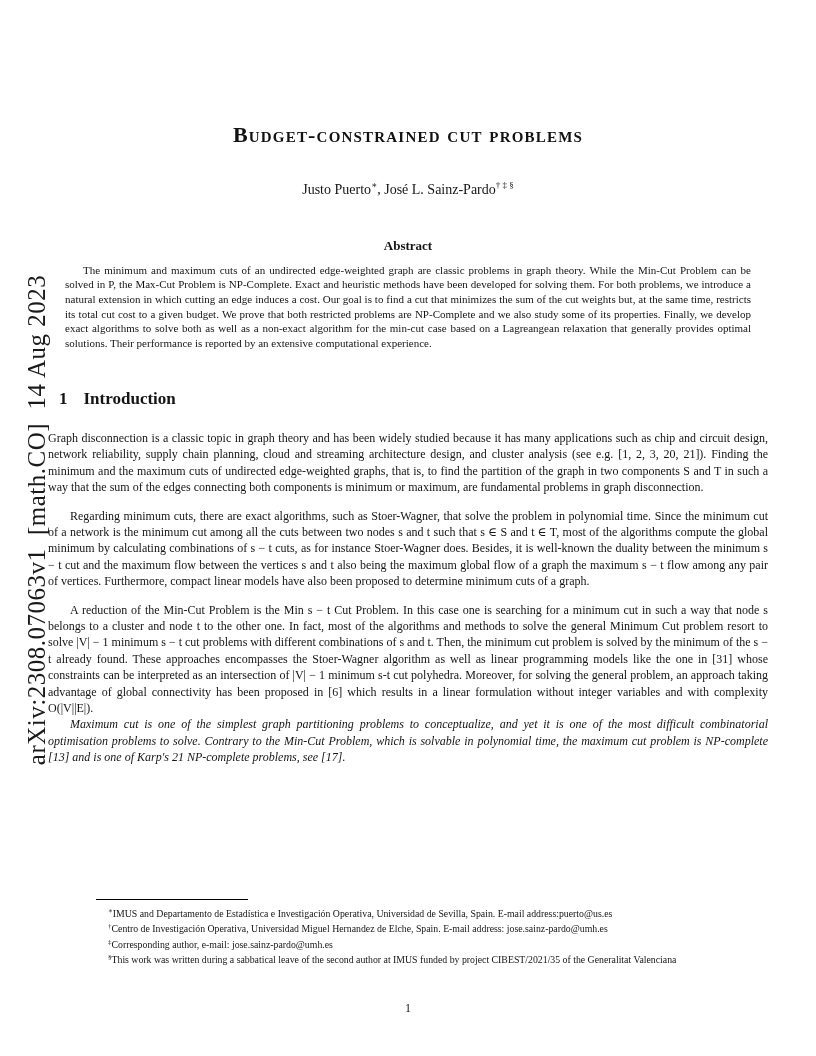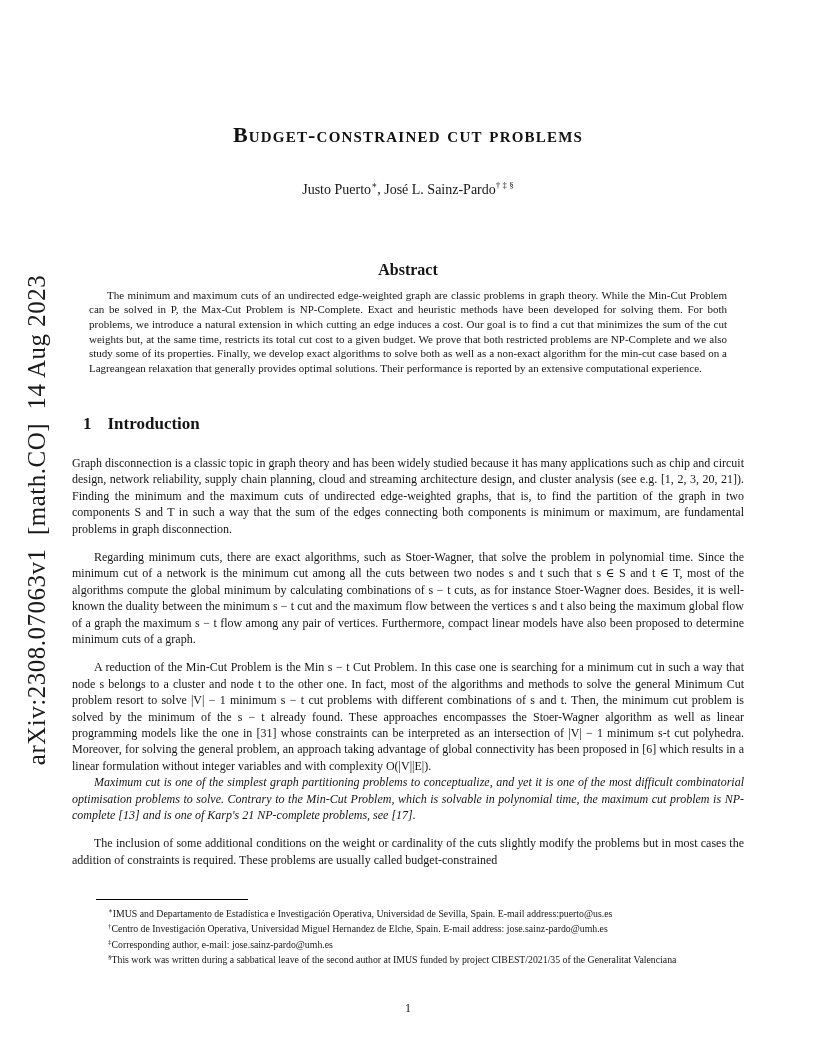--- a/index.html
+++ b/index.html
@@ -6,21 +6,21 @@
   html, body { background: #ffffff; }
   body {
     width: 816px; height: 1056px;
     position: relative;
     overflow: hidden;
     font-family: "Liberation Serif", "DejaVu Serif", serif;
     color: #141414;
   }
   .page {
     position: absolute; inset: 0;
-    padding: 0 72px;
+    padding: 0 48px;
   }
   
   .arxiv-stamp {
     position: absolute;
     left: 37px; top: 520px;
     transform: translate(-50%, -50%) rotate(-90deg);
     transform-origin: center center;
     white-space: pre;
     font-size: 25px;
     letter-spacing: 0.5px;
@@ -34,24 +34,24 @@
     letter-spacing: 1.2px;
     color: #111;
   }
   .authors {
     margin-top: 32px;
     text-align: center;
     font-size: 14px;
   }
   .authors sup { font-size: 9px; }
   .abstract-heading {
-    margin-top: 63px;
+    margin-top: 40px;
     text-align: center;
     font-weight: bold;
-    font-size: 16px;
+    font-size: 13px;
   }
   .abstract-text {
     margin: 9px 17px 0 17px;
     font-size: 11px;
     line-height: 14.7px;
     text-align: justify;
     text-indent: 18px;
   }
   .section-heading {
     margin-top: 38px;
@@ -105,21 +105,20 @@
   <div class="abstract-heading">Abstract</div>
 
   <p class="abstract-text">The minimum and maximum cuts of an undirected edge-weighted graph are classic problems in graph theory. While the Min-Cut Problem can be solved in P, the Max-Cut Problem is NP-Complete. Exact and heuristic methods have been developed for solving them. For both problems, we introduce a natural extension in which cutting an edge induces a cost. Our goal is to find a cut that minimizes the sum of the cut weights but, at the same time, restricts its total cut cost to a given budget. We prove that both restricted problems are NP-Complete and we also study some of its properties. Finally, we develop exact algorithms to solve both as well as a non-exact algorithm for the min-cut case based on a Lagreangean relaxation that generally provides optimal solutions. Their performance is reported by an extensive computational experience.</p>
 
   <div class="section-heading"><span class="sec-num">1</span><span>Introduction</span></div>
 
   <p class="body-par par-first">Graph disconnection is a classic topic in graph theory and has been widely studied because it has many applications such as chip and circuit design, network reliability, supply chain planning, cloud and streaming architecture design, and cluster analysis (see e.g. [1, 2, 3, 20, 21]). Finding the minimum and the maximum cuts of undirected edge-weighted graphs, that is, to find the partition of the graph in two components S and T in such a way that the sum of the edges connecting both components is minimum or maximum, are fundamental problems in graph disconnection.</p>
   <p class="body-par par-spaced">Regarding minimum cuts, there are exact algorithms, such as Stoer-Wagner, that solve the problem in polynomial time. Since the minimum cut of a network is the minimum cut among all the cuts between two nodes s and t such that s ∈ S and t ∈ T, most of the algorithms compute the global minimum by calculating combinations of s − t cuts, as for instance Stoer-Wagner does. Besides, it is well-known the duality between the minimum s − t cut and the maximum flow between the vertices s and t also being the maximum global flow of a graph the maximum s − t flow among any pair of vertices. Furthermore, compact linear models have also been proposed to determine minimum cuts of a graph.</p>
   <p class="body-par par-spaced">A reduction of the Min-Cut Problem is the Min s − t Cut Problem. In this case one is searching for a minimum cut in such a way that node s belongs to a cluster and node t to the other one. In fact, most of the algorithms and methods to solve the general Minimum Cut problem resort to solve |V| − 1 minimum s − t cut problems with different combinations of s and t. Then, the minimum cut problem is solved by the minimum of the s − t already found. These approaches encompasses the Stoer-Wagner algorithm as well as linear programming models like the one in [31] whose constraints can be interpreted as an intersection of |V| − 1 minimum s-t cut polyhedra. Moreover, for solving the general problem, an approach taking advantage of global connectivity has been proposed in [6] which results in a linear formulation without integer variables and with complexity O(|V||E|).</p>
   <p class="body-par par-flow">Maximum cut is one of the simplest graph partitioning problems to conceptualize, and yet it is one of the most difficult combinatorial optimisation problems to solve. Contrary to the Min-Cut Problem, which is solvable in polynomial time, the maximum cut problem is NP-complete [13] and is one of Karp's 21 NP-complete problems, see [17].</p>
-  <p class="body-par par-spaced">The inclusion of some additional conditions on the weight or cardinality of the cuts slightly modify the problems but in most cases the addition of constraints is required. These problems are usually called budget-constrained</p>
 
 </div>
 
 <div class="footnotes">
   <div class="footnote-rule"></div>
   <p class="footnote"><sup>∗</sup><span>IMUS and Departamento de Estadística e Investigación Operativa, Universidad de Sevilla, Spain. E-mail address:puerto@us.es</span></p>
   <p class="footnote"><sup>†</sup><span>Centro de Investigación Operativa, Universidad Miguel Hernandez de Elche, Spain. E-mail address: jose.sainz-pardo@umh.es</span></p>
   <p class="footnote"><sup>‡</sup><span>Corresponding author, e-mail: jose.sainz-pardo@umh.es</span></p>
   <p class="footnote"><sup>§</sup><span>This work was written during a sabbatical leave of the second author at IMUS funded by project CIBEST/2021/35 of the Generalitat Valenciana</span></p>
 </div>

